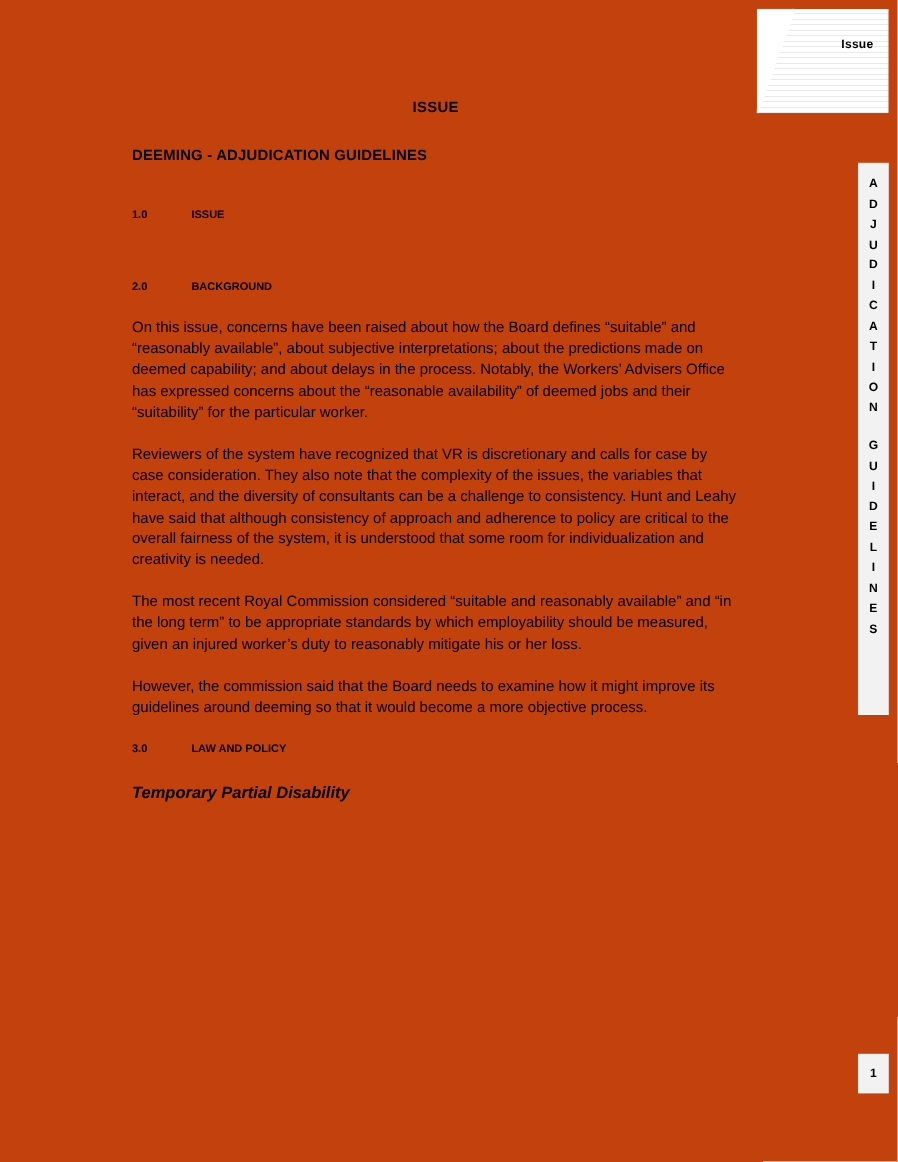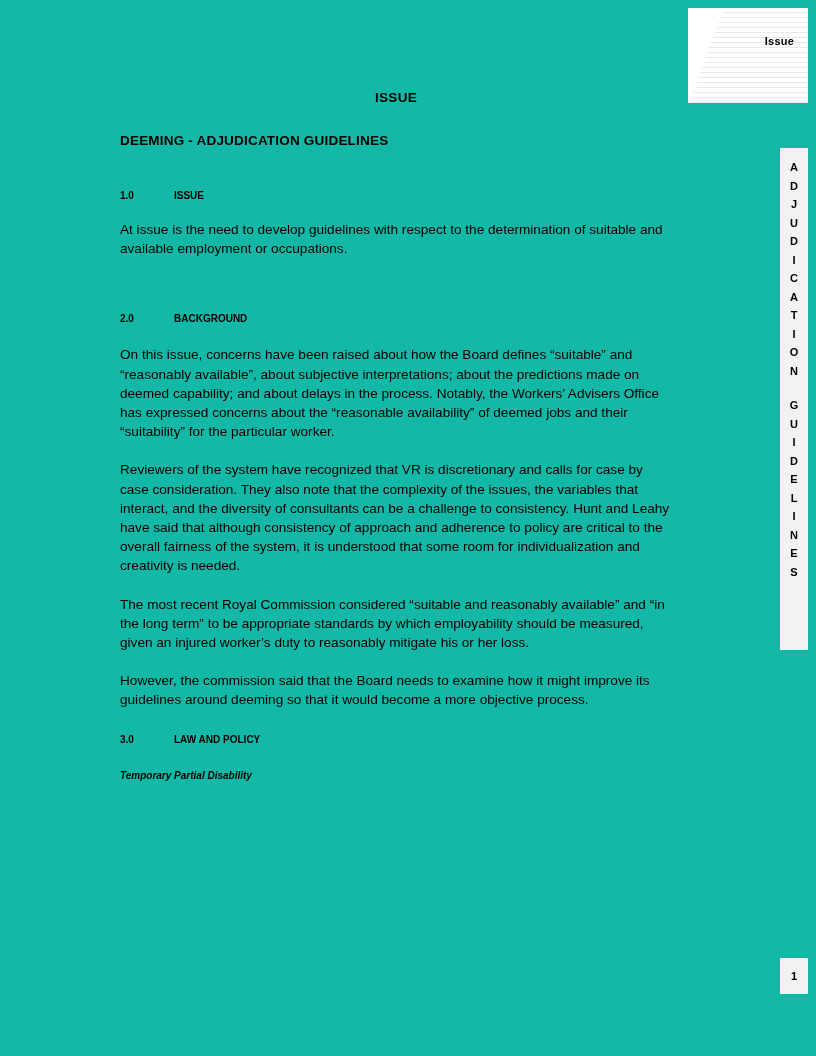--- a/index.html
+++ b/index.html
@@ -8,21 +8,21 @@
     background: #ffffff;
   }
   body {
     font-family: "Liberation Sans", sans-serif;
     color: #000000;
   }
   .page {
     position: relative;
     width: 816px;
     height: 1056px;
-    background: #14b8a6;
+    background: #c2410c;
     overflow: hidden;
   }
 
   
   .corner-banner {
     position: absolute;
     top: 8px;
     right: 8px;
     width: 120px;
     height: 95px;
@@ -121,21 +121,21 @@
   }
   .sec-head .num {
     width: 54px;
     flex: 0 0 54px;
   }
   .sec-head-1 { margin-top: 42px; }
   .sec-head-2 { margin-top: 55px; }
   .sec-head-3 { margin-top: 24px; }
 
   .sub-head {
-    font-size: 10px;
+    font-size: 15px;
     font-weight: bold;
     font-style: italic;
     margin: 25px 0 0 0;
   }
 
   p.body {
     font-size: 13.6px;
     line-height: 19.2px;
     margin: 19px 0 0 0;
     text-align: left;
@@ -165,21 +165,20 @@
 
   <div class="doc">
 
     <h1 class="title">ISSUE</h1>
     <h2 class="subtitle">DEEMING - ADJUDICATION GUIDELINES</h2>
 
     <div class="sec-head sec-head-1">
       <span class="num">1.0</span>
       <span>ISSUE</span>
     </div>
-    <p class="body">At issue is the need to develop guidelines with respect to the determination of suitable and available employment or occupations.</p>
 
     <div class="sec-head sec-head-2">
       <span class="num">2.0</span>
       <span>BACKGROUND</span>
     </div>
     <p class="body tight">On this issue, concerns have been raised about how the Board defines “suitable” and “reasonably available”, about subjective interpretations; about the predictions made on deemed capability; and about delays in the process. Notably, the Workers’ Advisers Office has expressed concerns about the “reasonable availability” of deemed jobs and their “suitability” for the particular worker.</p>
     <p class="body">Reviewers of the system have recognized that VR is discretionary and calls for case by case consideration.  They also note that the complexity of the issues, the variables that interact, and the diversity of consultants can be a challenge to consistency.  Hunt and Leahy have said that although consistency of approach and adherence to policy are critical to the overall fairness of the system, it is understood that some room for individualization and creativity is needed.</p>
     <p class="body">The most recent Royal Commission considered “suitable and reasonably available” and “in the long term” to be appropriate standards by which employability should be measured, given an injured worker’s duty to reasonably mitigate his or her loss.</p>
     <p class="body">However, the commission said that the Board needs to examine how it might improve its guidelines around deeming so that it would become a more objective process.</p>
 

